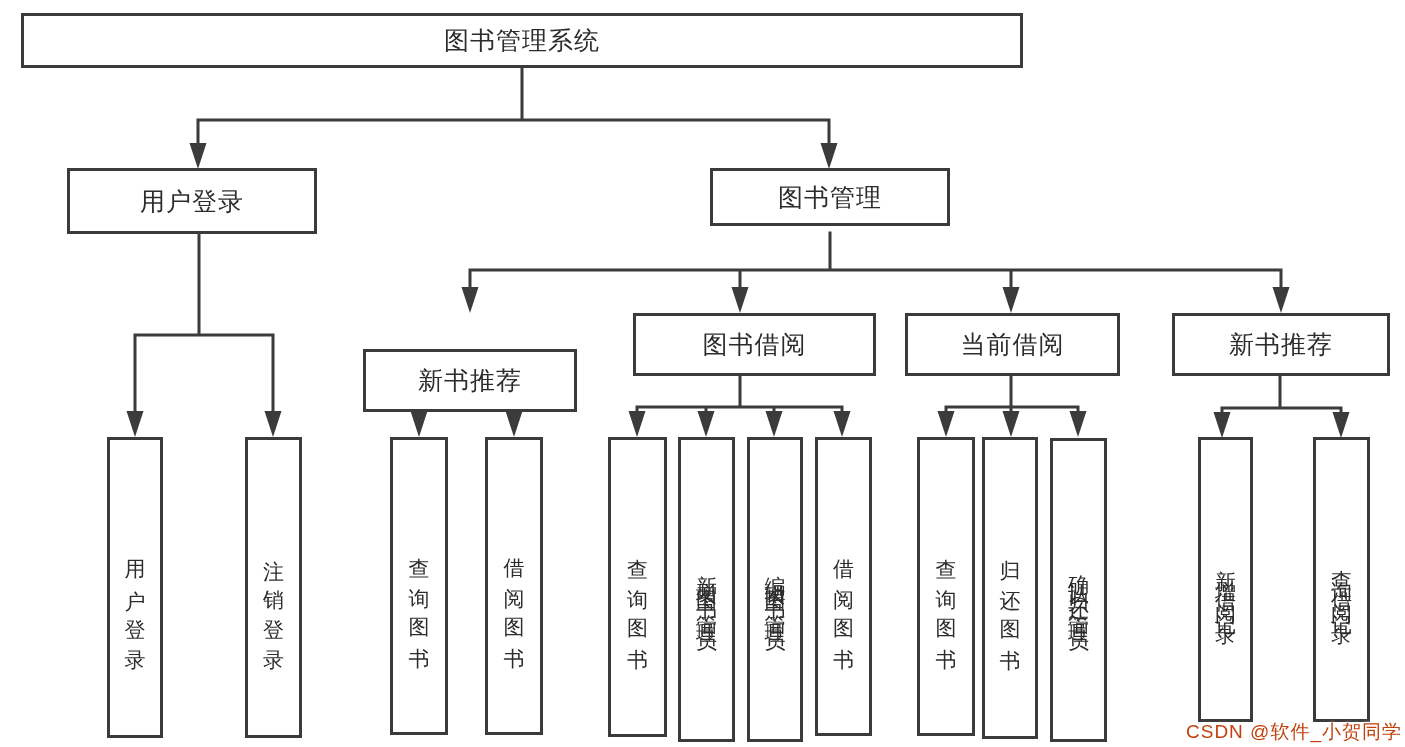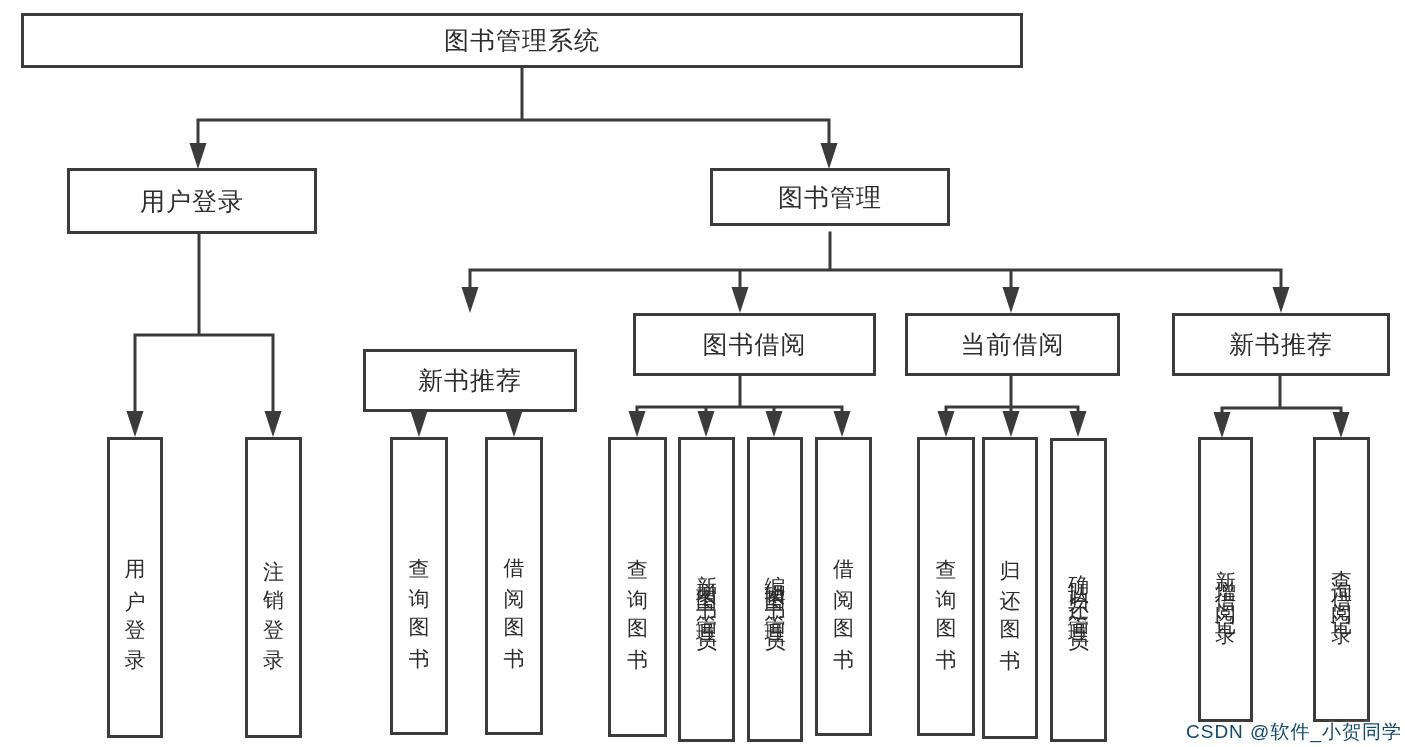--- a/index.html
+++ b/index.html
@@ -16,21 +16,21 @@
   .node.h{font-size:25px;letter-spacing:1px;white-space:nowrap;}
   .node.v span{
     writing-mode:vertical-rl;text-orientation:mixed;
     font-size:21px;position:relative;white-space:nowrap;
   }
   .p4 span{letter-spacing:30px;top:15px;}
   .p6 span{letter-spacing:11px;top:6px;}
   .p9 span{letter-spacing:8px;top:4px;}
   .watermark{
     position:absolute;left:1186px;top:719px;z-index:5;
-    font-size:19px;color:#0c4a6e;white-space:nowrap;letter-spacing:1px;
+    font-size:19px;color:#c2410c;white-space:nowrap;letter-spacing:1px;
     text-shadow:0 0 2px #ffffff,0 0 4px #ffffff;
   }
 </style>
 </head>
 <body>
 
 <div class="stage">
 
   <svg class="wires" width="1405" height="747" viewBox="0 0 1405 747">
     <g stroke="#3b3b3b" stroke-width="3" fill="none" stroke-linecap="square">

